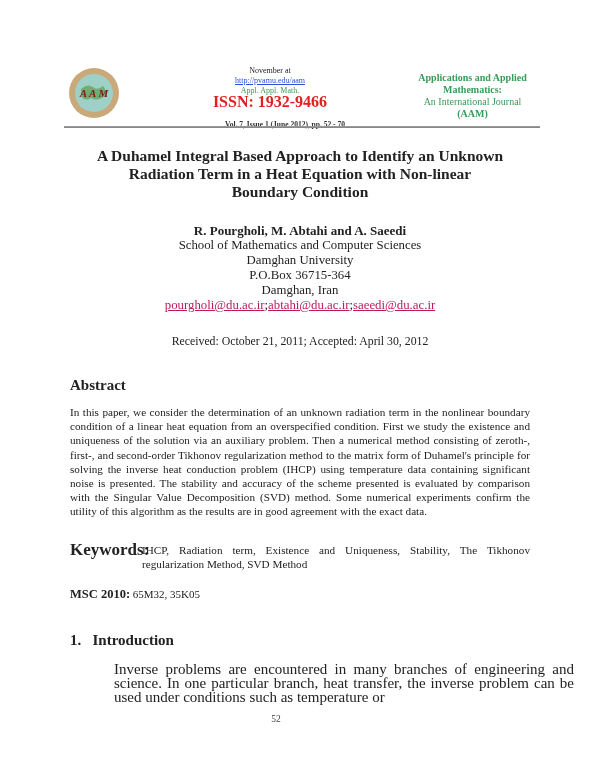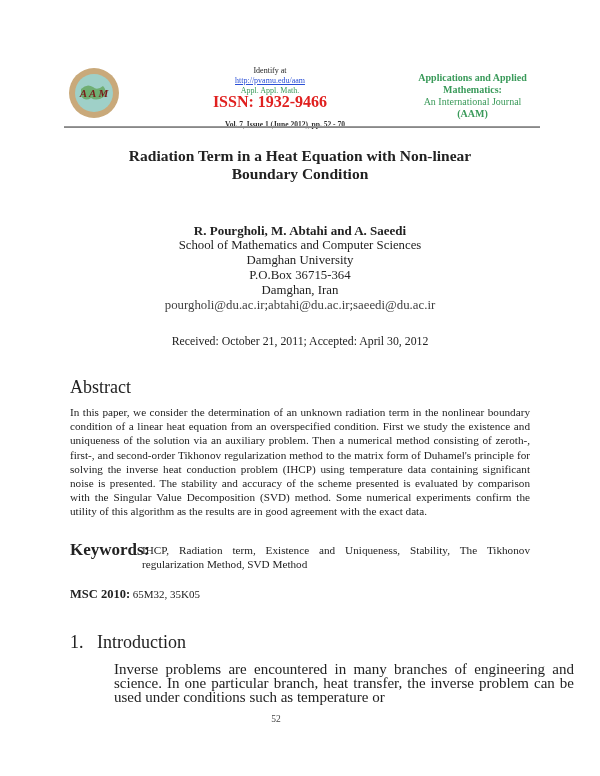--- a/index.html
+++ b/index.html
@@ -15,24 +15,24 @@
   #hdr-center .issn { color:#e0201f; font-weight:bold; font-size:16px; line-height:12px; }
   #hdr-right { left:400px; top:72px; width:145px; font-size:10px; line-height:12px; color:#3a9a5a; }
   #hdr-right .b { font-weight:bold; }
   #vol { left:170px; top:120px; width:230px; font-size:7.5px; font-weight:bold; color:#333; }
   #rule { left:64px; top:126px; width:476px; height:1px; background:#888; border-top:1px solid #999; }
   
   #title { left:60px; top:147px; width:480px; font-size:15.5px; font-weight:bold; line-height:18px; color:#222; }
   
   #authors { left:120px; top:223px; width:360px; font-size:12.8px; line-height:15px; }
   #authors .names { font-weight:bold; font-size:13px; }
-  #authors a { color:#404040; }
+  #authors a { color:#be185d; text-decoration:underline; }
   #dates { left:120px; top:334px; width:360px; font-size:11.8px; }
   
-  .h2 { font-weight:normal; font-size:18px; }
+  .h2 { font-weight:bold; font-size:15px; }
   #abs-h { left:70px; top:377px; }
   #abs-p { left:70px; top:405px; width:460px; font-size:11.2px; line-height:14.2px; text-align:justify; }
   #kw { left:70px; top:543px; width:460px; font-size:11.2px; line-height:14.2px; }
   #kw .lab { position:absolute; left:0; top:0; font-weight:bold; font-size:17px; }
   #kw .txt { margin-left:72px; text-align:justify; }
   #msc { left:70px; top:587px; font-size:11px; }
   #msc .lab { font-weight:bold; font-size:12.5px; }
   #intro-h { left:70px; top:632px; }
   #intro-p { left:70px; top:662px; width:460px; font-size:15px; line-height:14.2px; text-align:justify;margin-left:44px; }
   #pageno { left:0; top:714px; width:552px; font-size:9.5px; color:#444; }
@@ -41,37 +41,38 @@
 <body>
 
 <svg id="logo" class="abs" viewBox="0 0 54 52">
   <circle cx="27" cy="26" r="25" fill="#c9a97a"></circle>
   <circle cx="27" cy="26" r="19" fill="#9fd0c8"></circle>
   <path d="M14 22 q6 -6 12 -2 q4 4 10 -1 q4 4 2 10 q-8 6 -14 2 q-6 4 -10 -2z" fill="#6fae72"></path>
   <text x="27" y="30" text-anchor="middle" font-size="11" font-style="italic" font-weight="bold" fill="#7a1a1a" font-family="Liberation Serif, serif">A A M</text>
 </svg>
 
 <div id="hdr-center" class="abs center">
-  <div>Identify at</div>
+  <div>November at</div>
   <div class="link">http://pvamu.edu/aam</div>
   <div class="green">Appl. Appl. Math.</div>
   <div class="issn">ISSN: 1932-9466</div>
 </div>
 
 <div id="hdr-right" class="abs center">
   <div class="b">Applications and Applied</div>
   <div class="b">Mathematics:</div>
   <div>An International Journal</div>
   <div class="b">(AAM)</div>
 </div>
 
 <div id="vol" class="abs center">Vol. 7, Issue 1 (June 2012),  pp.  52 - 70</div>
 <div id="rule" class="abs"></div>
 
 <div id="title" class="abs center">
+  <div>A Duhamel Integral Based Approach to Identify an Unknown</div>
   <div>Radiation Term in a Heat Equation with Non-linear</div>
   <div>Boundary Condition</div>
 </div>
 
 <div id="authors" class="abs center">
   <div class="names">R. Pourgholi, M. Abtahi and A. Saeedi</div>
   <div>School of  Mathematics and Computer  Sciences</div>
   <div>Damghan University</div>
   <div>P.O.Box 36715-364</div>
   <div>Damghan, Iran</div>

